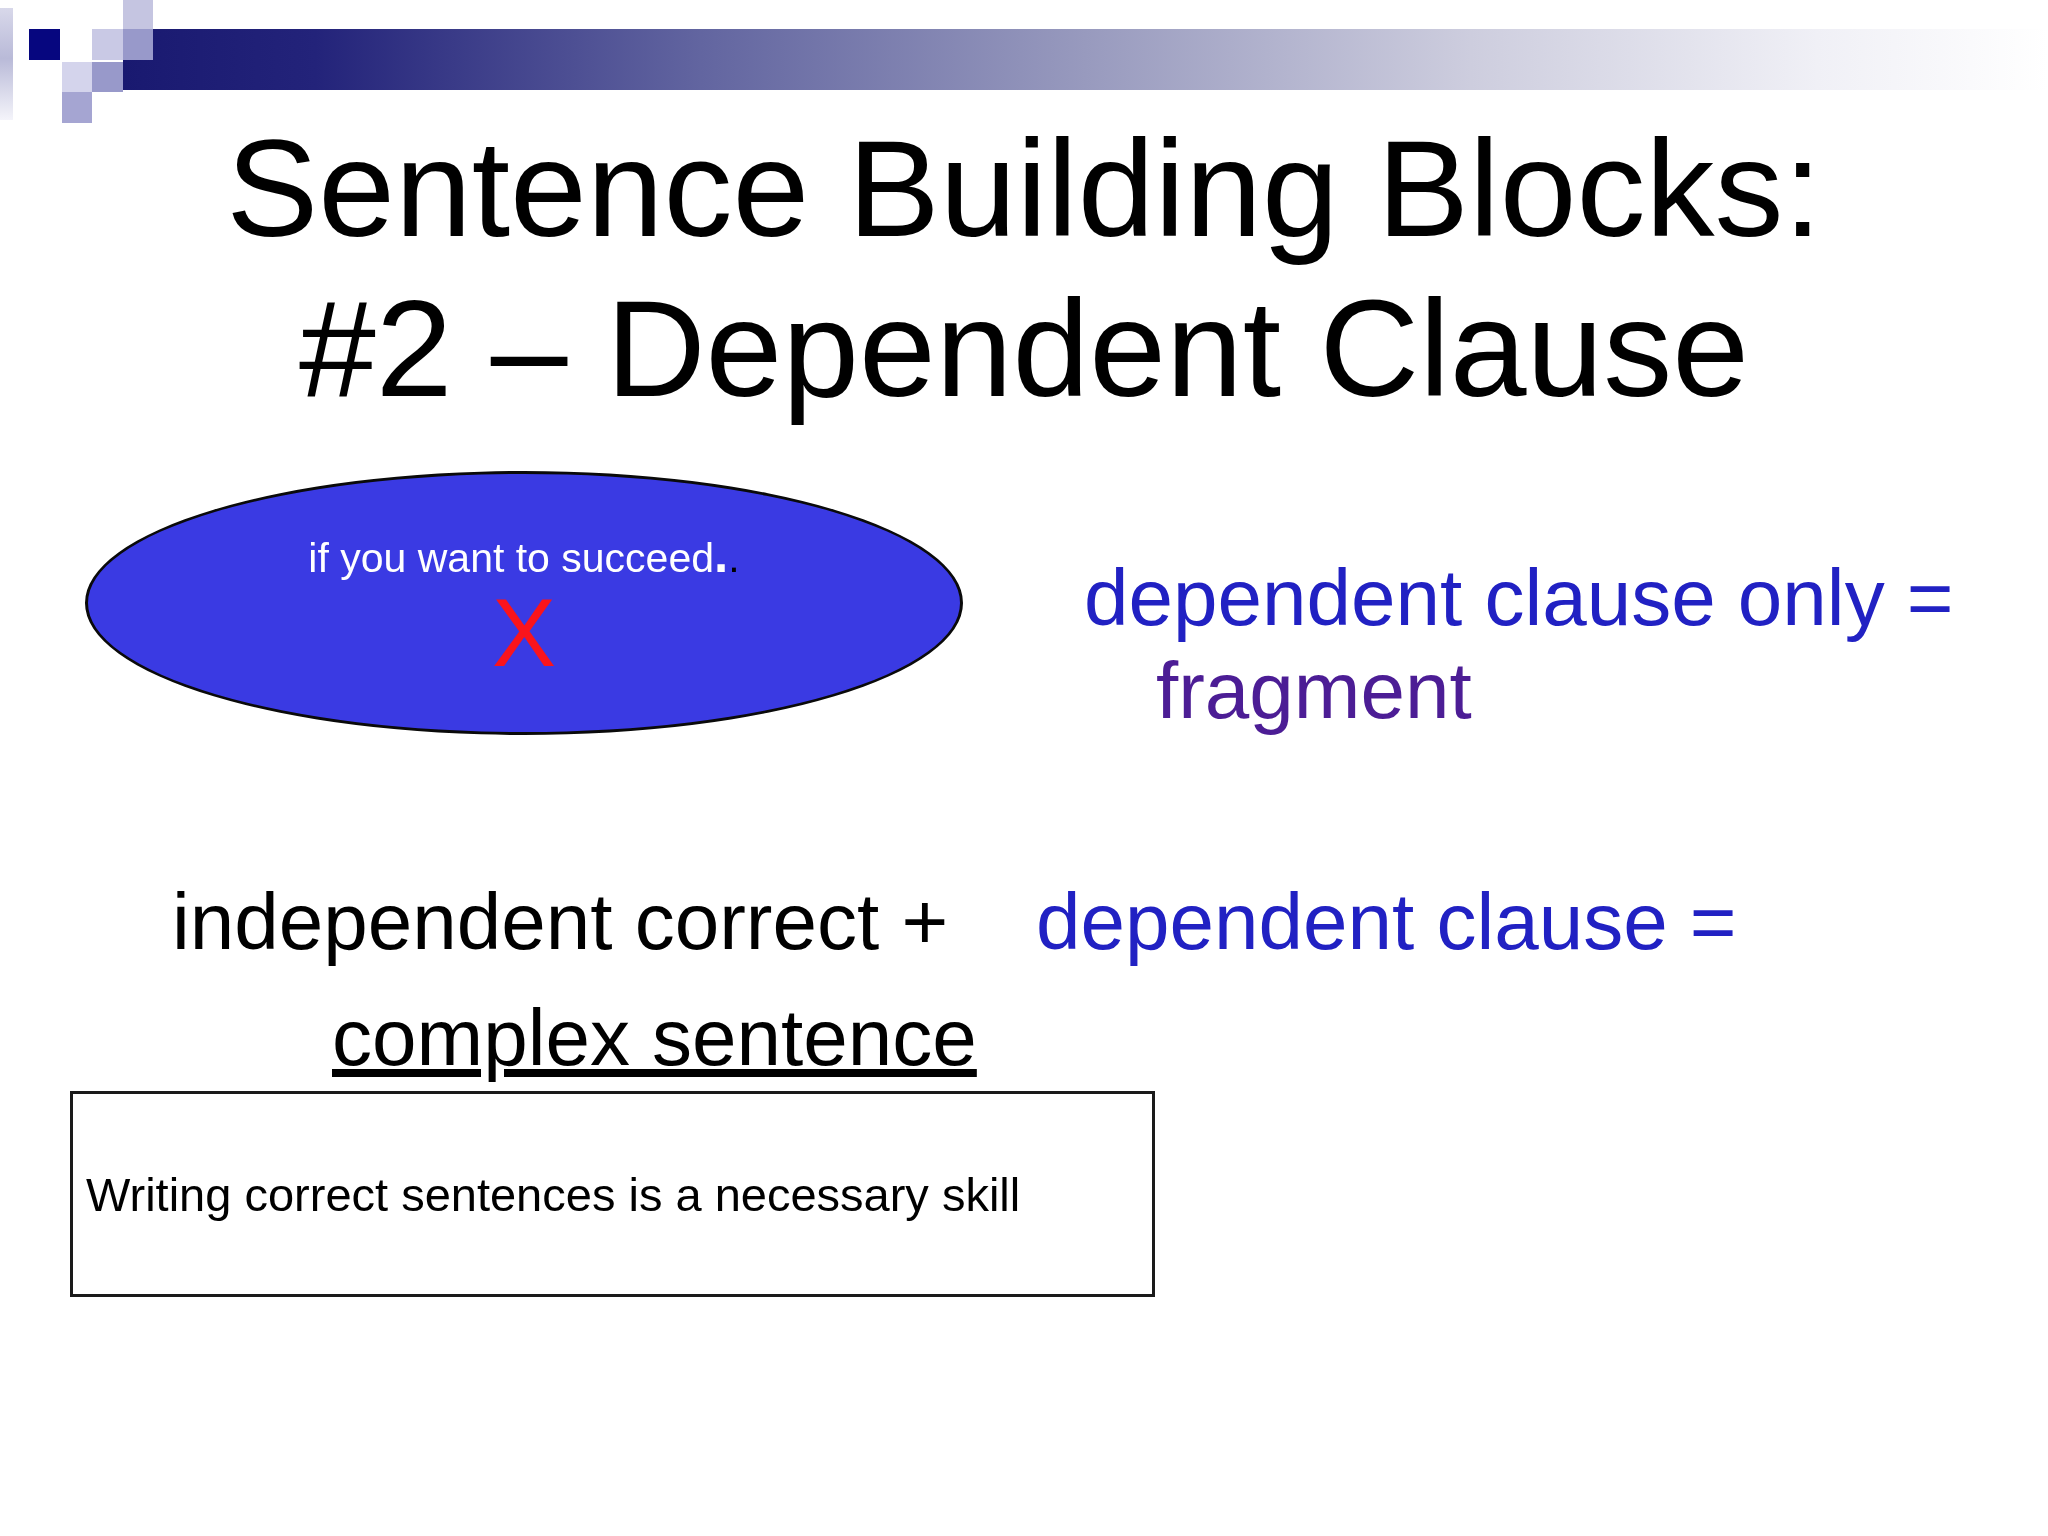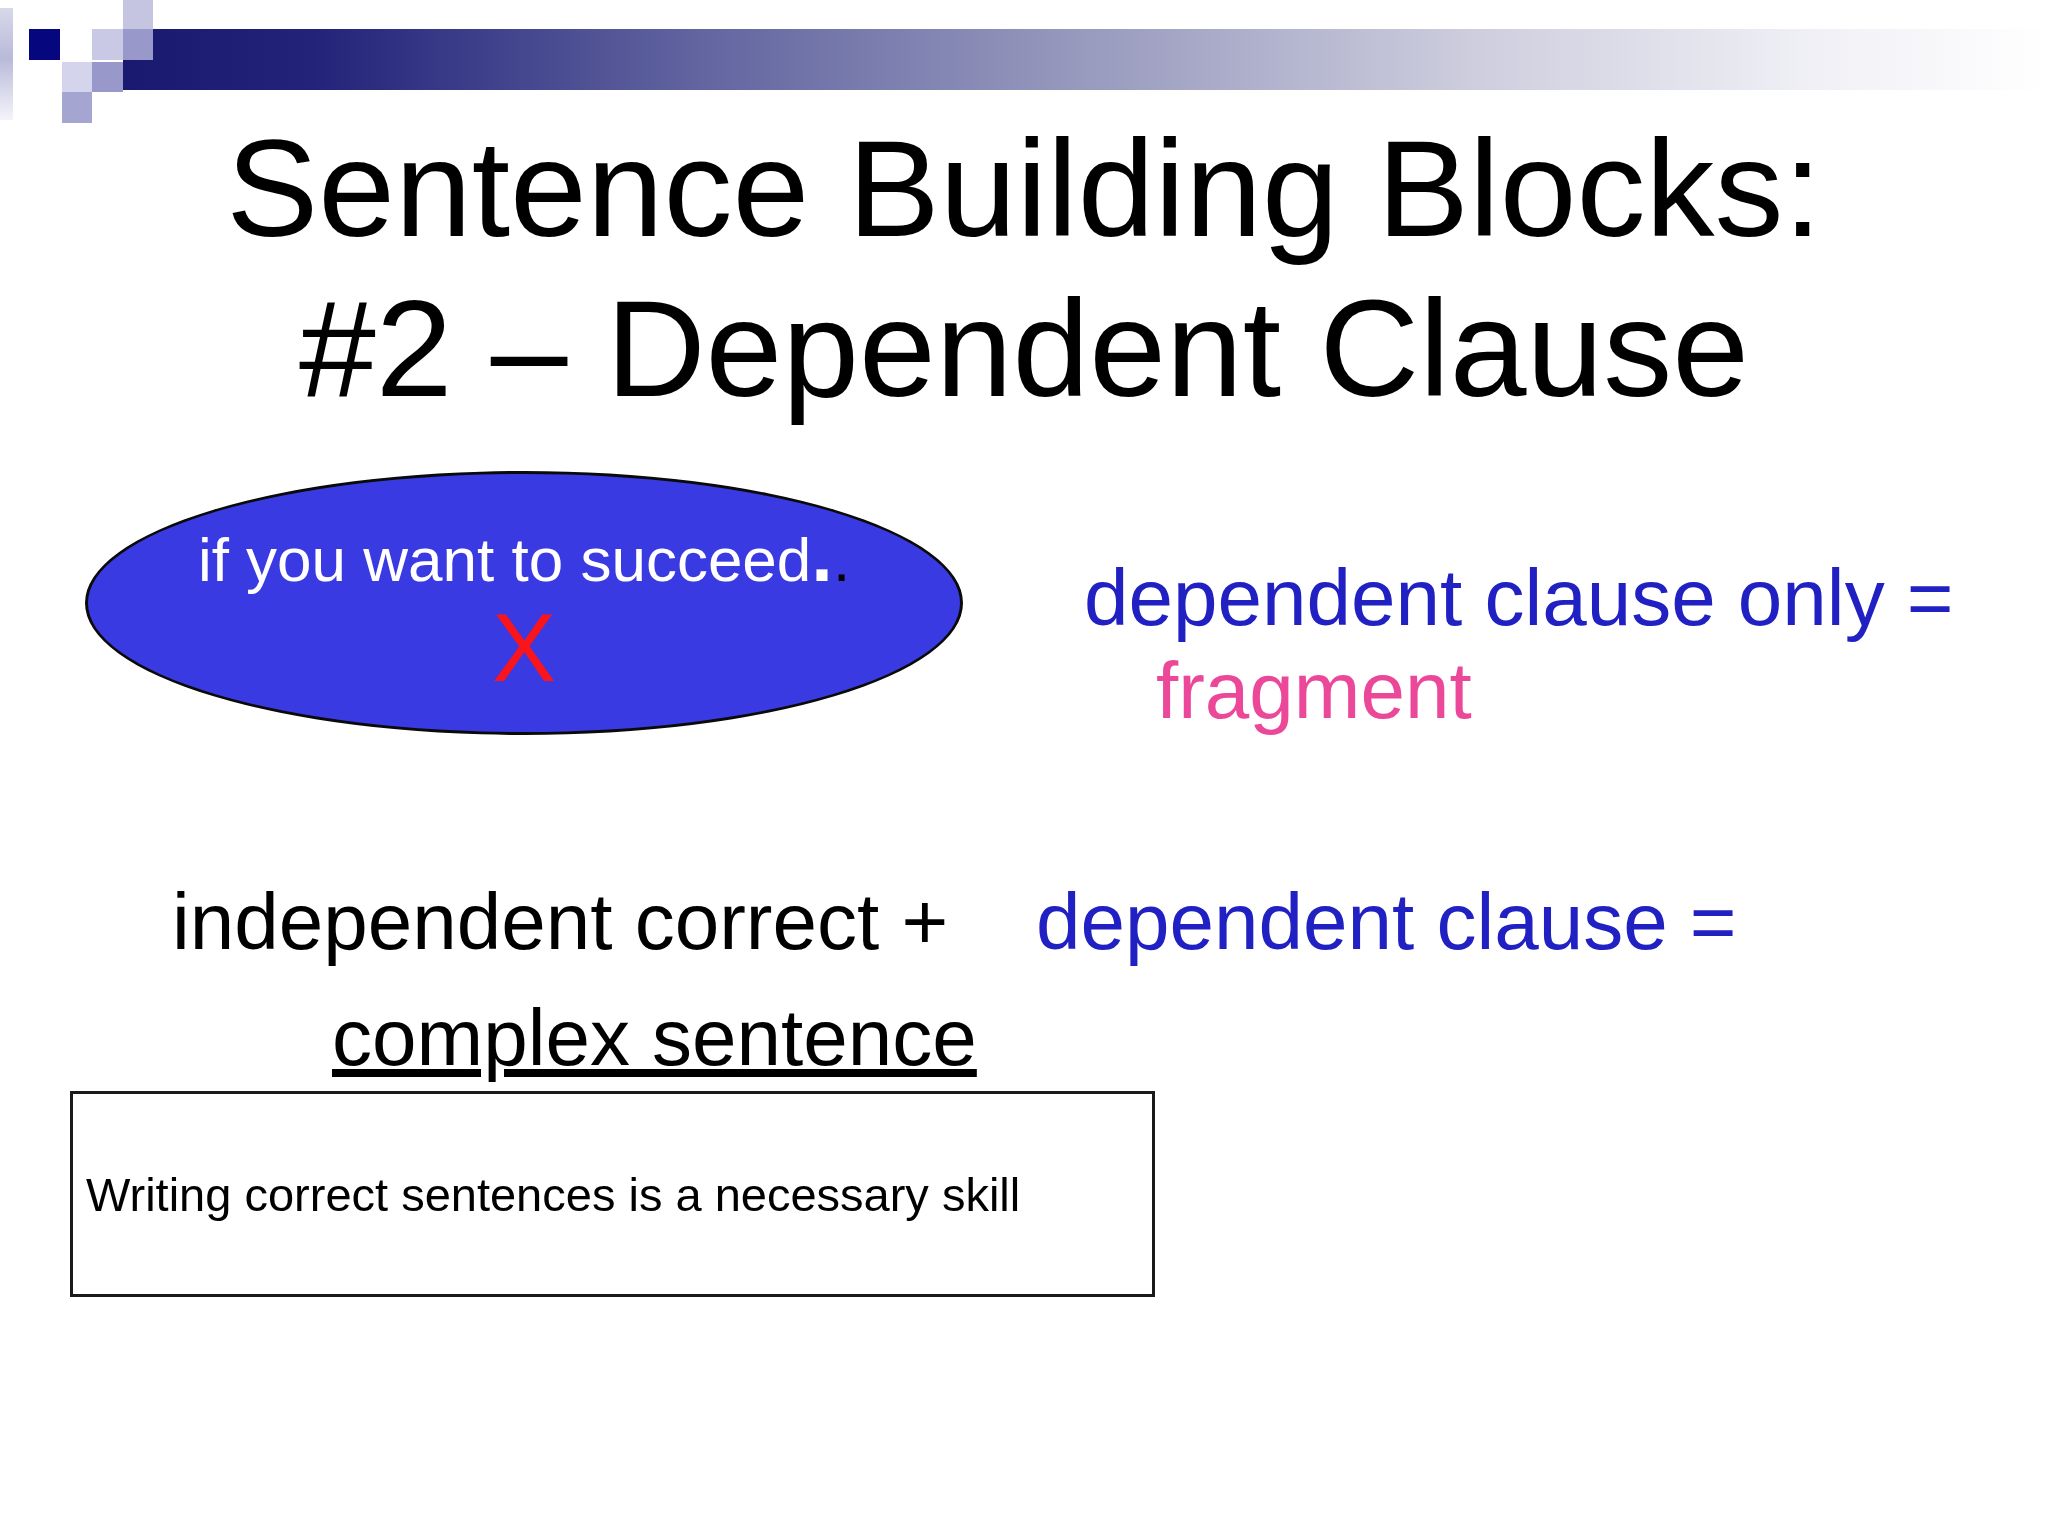--- a/index.html
+++ b/index.html
@@ -24,30 +24,30 @@
   .sq-m3{left:62px;top:92px;width:30px;height:31px;background:#A5A5D2;}
 
   
   .title{left:0;right:0;top:108px;text-align:center;font-size:138px;line-height:1.16;color:#000;}
 
   
   .ellipse{background:#3A3AE3;border:3px solid #0A0A0A;border-radius:50%;
     display:flex;flex-direction:column;align-items:center;justify-content:center;}
   .ellipse-1{left:85px;top:471px;width:872px;height:258px;}
   .ellipse-2{left:1136px;top:1074px;width:814px;height:242px;box-sizing:border-box;padding-right:55px;}
-  .ell-text{font-size:62px;color:#ffffff;white-space:nowrap;}
+  .ell-text{font-size:41px;color:#ffffff;white-space:nowrap;}
   .dot-bold{font-weight:700;font-size:1.25em;color:#ffffff;}
   .dot-square{color:#ffffff;font-size:1.45em;line-height:0;vertical-align:-0.02em;}
   .dot-black{color:#000000;}
   .x-mark{font-size:96px;line-height:1.02;color:#FA141C;}
 
   
   .body-line{font-size:80px;line-height:1.16;white-space:nowrap;}
   .blue{color:#2121C3;}
-  .red{color:#ec4899;}
+  .red{color:#4c1d95;}
   .black{color:#000;}
   .right-block{left:1084px;top:552px;}
   .frag-line{margin-left:72px;}
   .ind-clause{left:172px;top:876px;}
   .dep-clause2{left:1036px;top:876px;}
   .complex{left:332px;top:992px;text-decoration:underline;}
 
   
   .wbox{left:70px;top:1091px;width:1085px;height:206px;background:#ffffff;
     border:3px solid #1A1A1A;box-sizing:border-box;display:flex;align-items:center;

